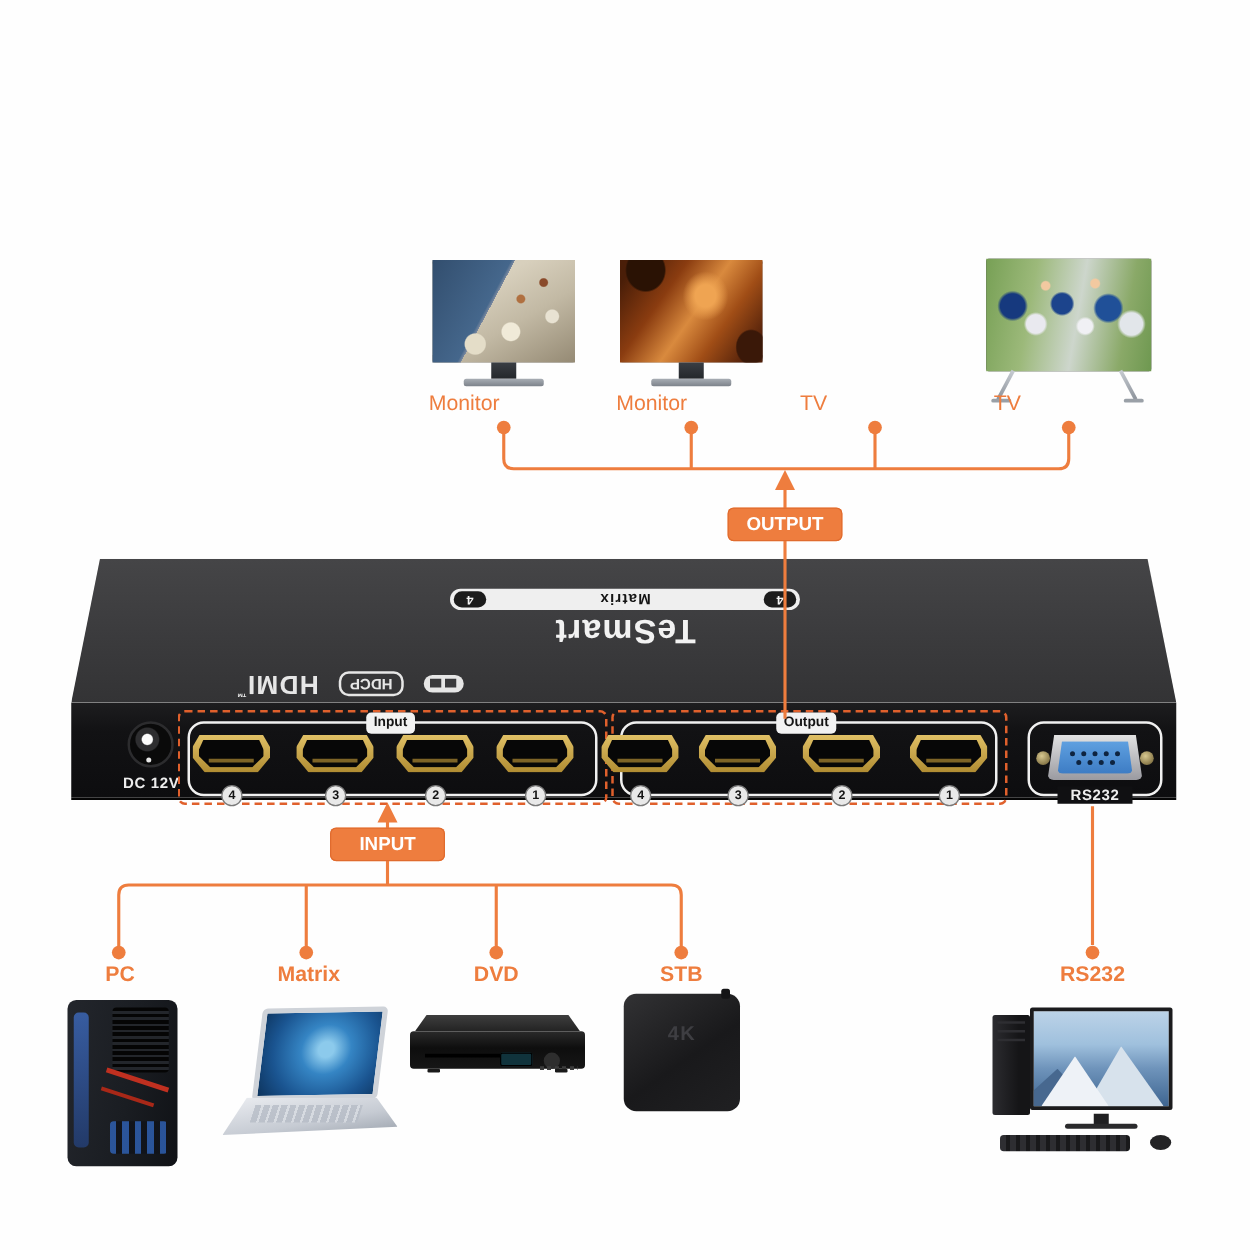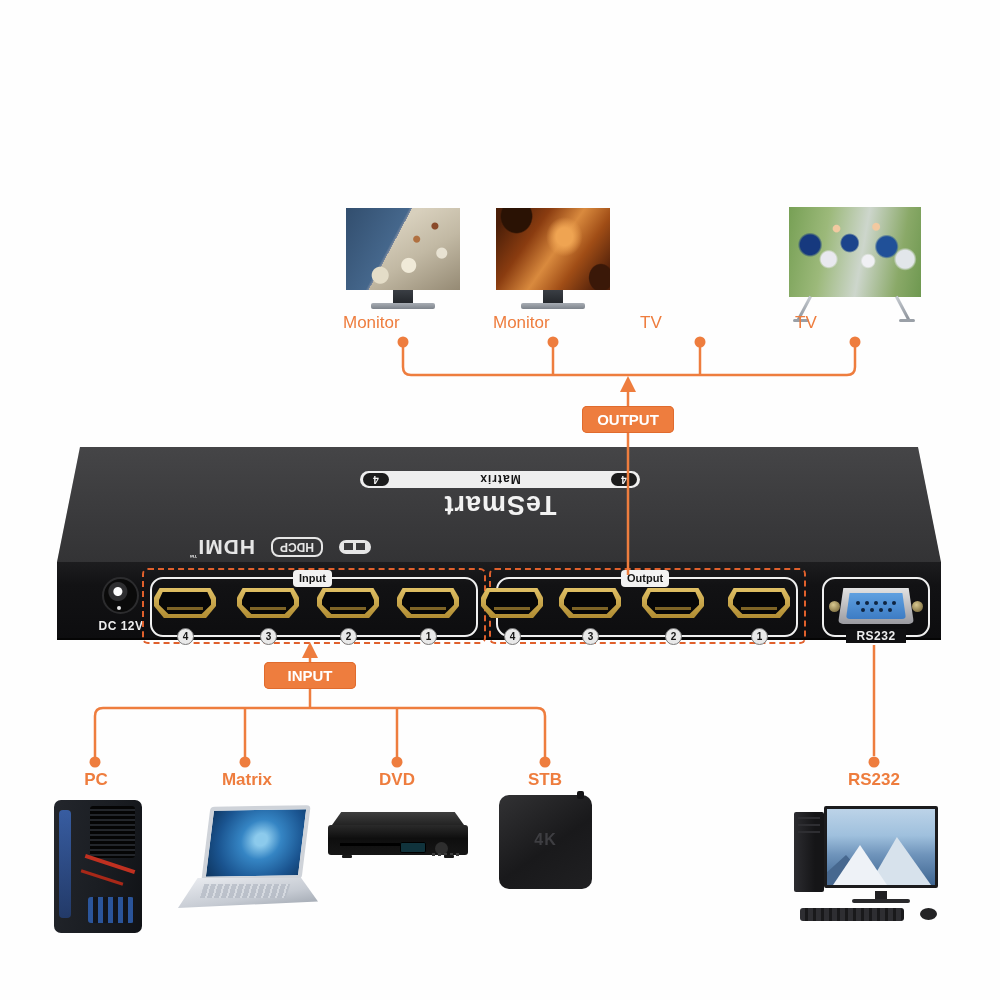--- a/index.html
+++ b/index.html
@@ -160,21 +160,21 @@
   .dvd-display{position:absolute;right:42px;top:17px;width:26px;height:11px;background:#10333c;
             border-radius:2px;box-shadow:0 0 0 1px #000 inset;}
   .dvd-knob{position:absolute;right:20px;top:17px;width:13px;height:13px;border-radius:50%;background:#2e2e2e;}
   .dvd-btns{position:absolute;right:6px;top:28px;width:30px;height:3px;
             background:repeating-linear-gradient(90deg,#3c3c3c 0 3px,rgba(0,0,0,0) 3px 6px);}
   .dvd-foot{position:absolute;bottom:10px;width:10px;height:3px;background:#1a1a1a;border-radius:1px;}
 
   .stb{left:499px;top:795px;width:93px;height:94px;border-radius:10px;
        background:linear-gradient(145deg,#323234 0%,#19191b 55%,#202022 100%);}
   .stb-nub{position:absolute;right:8px;top:-4px;width:7px;height:8px;background:#141416;border-radius:2px;}
-  .stb-badge{position:absolute;left:0;right:0;top:36px;text-align:center;font-size:16px;
+  .stb-badge{position:absolute;left:0;right:0;top:24px;text-align:center;font-size:16px;
        font-weight:700;color:#3e3e42;letter-spacing:1px;}
 
   .rig{left:782px;top:798px;width:165px;height:140px;}
   .rig-tower{position:absolute;left:12px;top:14px;width:30px;height:80px;border-radius:2px;
        background:linear-gradient(90deg,#2c2c30 0%,#151517 70%);}
   .rig-tower i{display:block;height:2px;margin:5px 4px 0 4px;background:#2e2e32;}
   .rig-mon{position:absolute;left:42px;top:8px;width:114px;height:82px;border:3px solid #1b1b1d;
        border-radius:2px;background:linear-gradient(180deg,#bcd3e8 0%,#9fc0dd 35%,#6f94bb 60%,#3e6591 100%);overflow:hidden;}
   .peak1{position:absolute;left:6px;bottom:0;width:54px;height:40px;background:#eef2f7;
        clip-path:polygon(50% 0,100% 100%,0 100%);}

